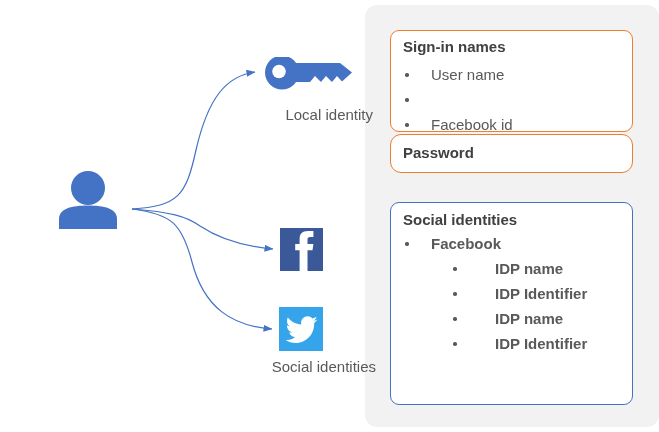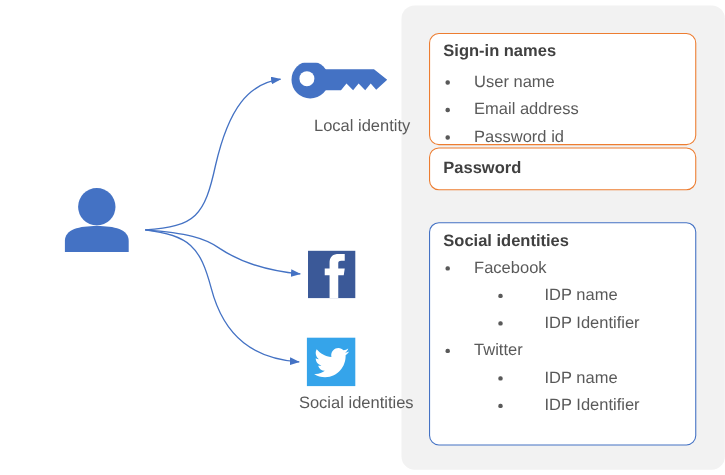--- a/index.html
+++ b/index.html
@@ -64,21 +64,21 @@
   .spec-box {
     position: absolute;
     background: #ffffff;
     border-radius: 9px;
     box-sizing: border-box;
   }
   .spec-box.orange { border: 1.6px solid #ed7d31; }
   .spec-box.blue   { border: 1.6px solid #4472c4; }
 
   #signin-box   { left: 390px; top: 30px;  width: 243px; height: 102px; }
-  #password-box { left: 390px; top: 134px; width: 243px; height: 39px; }
+  #password-box { left: 390px; top: 134px; width: 243px; height: 39px; border-radius: 11px; }
   #social-box   { left: 390px; top: 202px; width: 243px; height: 203px; }
 
   .box-title {
     position: absolute;
     left: 12px;
     font-weight: bold;
     font-size: 15px;
     line-height: 18px;
     color: #404040;
     white-space: nowrap;
@@ -88,21 +88,21 @@
   #social-title   { top: 8px; }
 
   .bullet-list {
     position: absolute;
     left: 0; right: 0;
     margin: 0;
     padding: 0;
     list-style: none;
   }
   #signin-list { top: 31px; }
-  #social-list { top: 28px; }
+  #social-list { top: 28px; font-weight: bold; }
 
   .bullet-row {
     position: relative;
     height: 25px;
     font-size: 15px;
     line-height: 25px;
     color: #595959;
     white-space: nowrap;
   }
   .bullet-row .dot {
@@ -128,25 +128,24 @@
 
   <div id="signin-box" class="spec-box orange">
     <div id="signin-title" class="box-title">Sign-in names</div>
     <ul id="signin-list" class="bullet-list">
       <li class="bullet-row lvl1">
         <span class="dot"></span>
         <span class="txt">User name</span>
       </li>
       <li class="bullet-row lvl1">
         <span class="dot"></span>
-        <span class="txt">Email address</span>
-      </li>
-      <li class="bullet-row lvl1">
-        <span class="dot"></span>
-        <span class="txt">Password id</span>
+      </li>
+      <li class="bullet-row lvl1">
+        <span class="dot"></span>
+        <span class="txt">Facebook id</span>
       </li>
     </ul>
   </div>
 
   <div id="password-box" class="spec-box orange">
     <div id="password-title" class="box-title">Password</div>
   </div>
 
   <div id="social-box" class="spec-box blue">
     <div id="social-title" class="box-title">Social identities</div>
@@ -155,24 +154,20 @@
         <span class="dot"></span>
         <span class="txt">Facebook</span>
       </li>
       <li class="bullet-row lvl2">
         <span class="dot"></span>
         <span class="txt">IDP name</span>
       </li>
       <li class="bullet-row lvl2">
         <span class="dot"></span>
         <span class="txt">IDP Identifier</span>
-      </li>
-      <li class="bullet-row lvl1">
-        <span class="dot"></span>
-        <span class="txt">Twitter</span>
       </li>
       <li class="bullet-row lvl2">
         <span class="dot"></span>
         <span class="txt">IDP name</span>
       </li>
       <li class="bullet-row lvl2">
         <span class="dot"></span>
         <span class="txt">IDP Identifier</span>
       </li>
     </ul>

